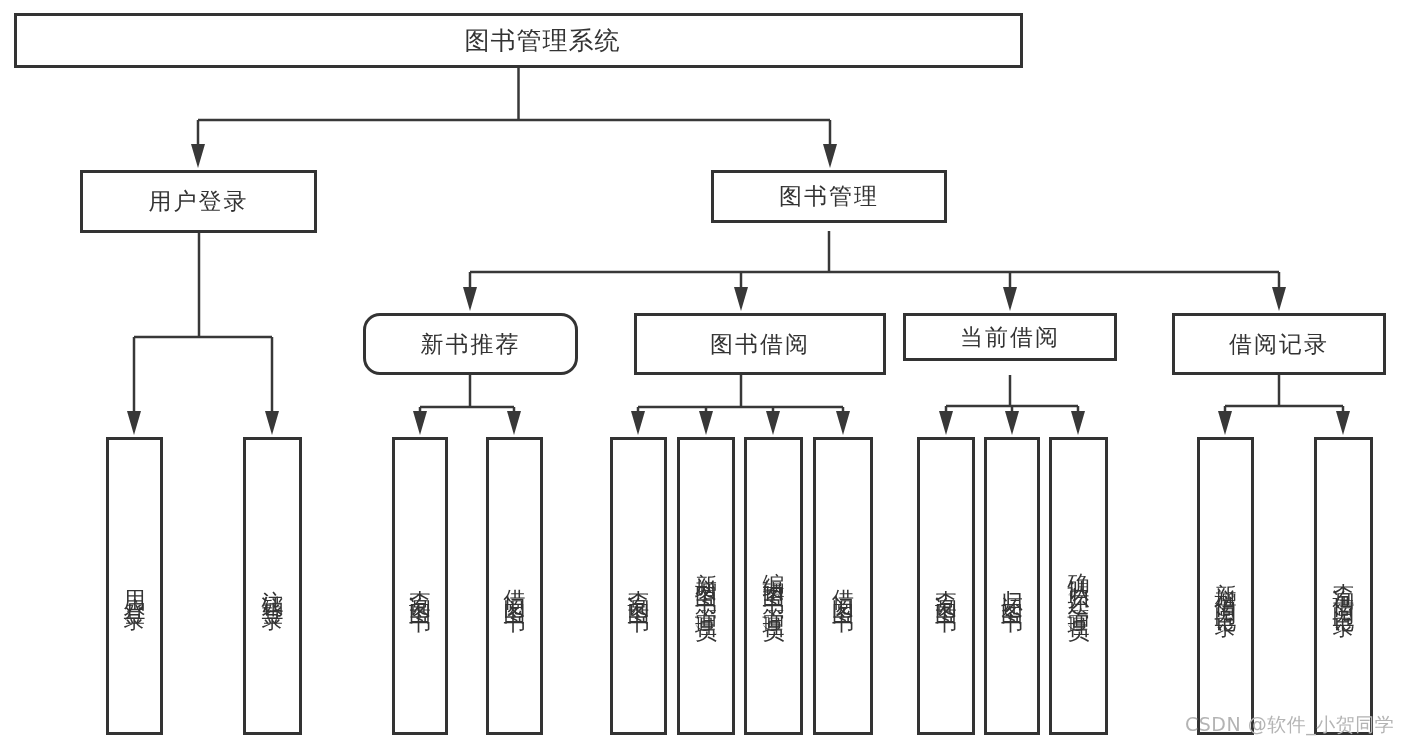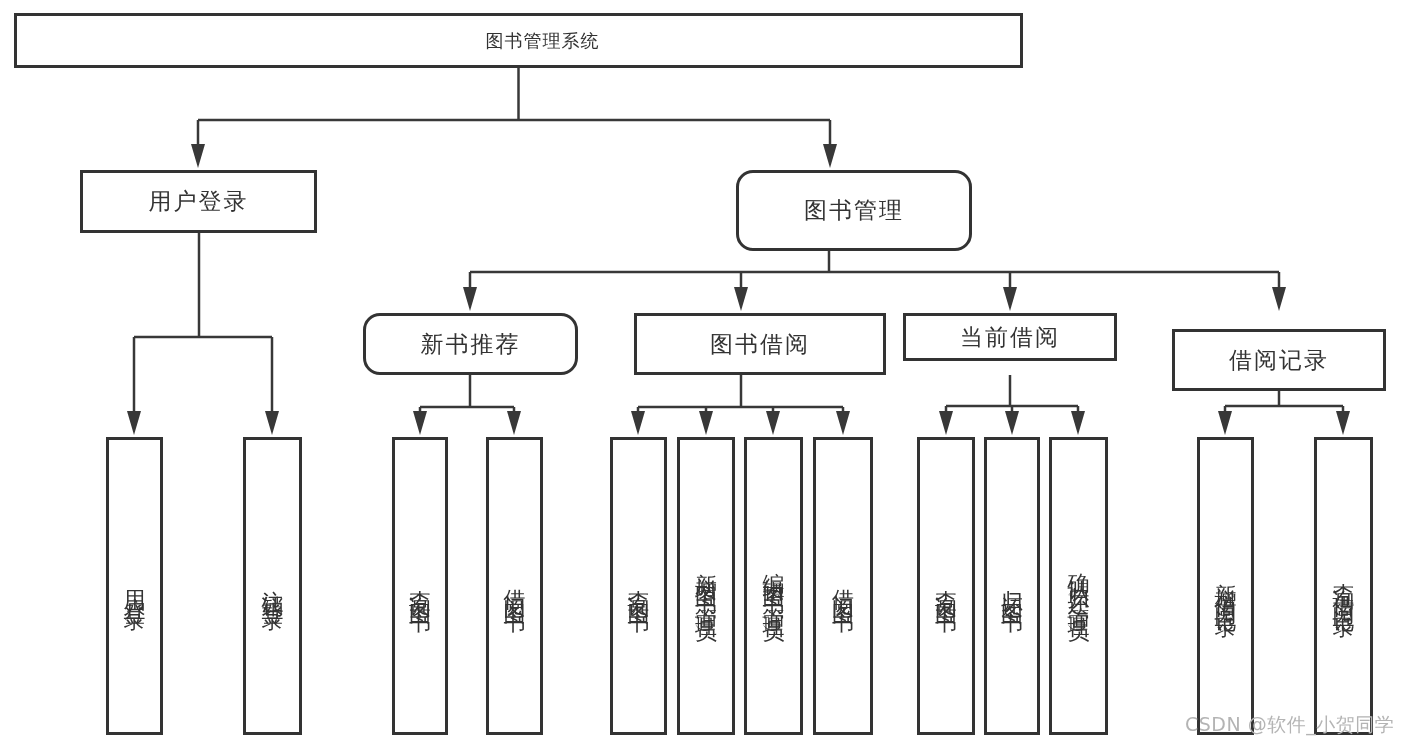--- a/index.html
+++ b/index.html
@@ -8,21 +8,21 @@
     font-family:"DejaVu Sans","Liberation Sans",sans-serif;overflow:hidden;
   }
   .connectors{position:absolute;left:0;top:0;width:1405px;height:747px;}
   .connectors path{stroke:#383838;stroke-width:2.5;fill:none;}
   .connectors polygon{fill:#383838;stroke:none;}
   .node{
     position:absolute;background:#ffffff;border:3px solid #333333;box-sizing:border-box;
     display:flex;align-items:center;justify-content:center;color:#333333;
   }
   .h-node{font-size:23px;letter-spacing:2px;white-space:nowrap;}
-  .title-node{font-size:18px;letter-spacing:1px;padding-left:48px;}
+  .title-node{font-size:25px;letter-spacing:1px;padding-left:48px;}
   .v-node span{
     writing-mode:vertical-rl;text-orientation:mixed;
     font-size:22px;letter-spacing:7px;line-height:1;
   }
   .watermark{
     position:absolute;left:1185px;top:712px;color:#b4b4b4;font-size:19px;
     letter-spacing:0.5px;white-space:nowrap;z-index:5;
   }
 </style>
 </head>
@@ -106,34 +106,34 @@
     </g>
   </svg>
 
   <div class="node h-node title-node" style="left:14px;top:13px;width:1009px;height:55px;">
     <span>图书管理系统</span>
   </div>
 
   <div class="node h-node" style="left:80px;top:170px;width:237px;height:63px;">
     <span>用户登录</span>
   </div>
-  <div class="node h-node" style="left:736px;top:170px;width:236px;height:81px;border-radius:17px;">
+  <div class="node h-node" style="left:711px;top:170px;width:236px;height:53px;">
     <span>图书管理</span>
   </div>
 
   <div class="node h-node" style="left:363px;top:313px;width:215px;height:62px;border-radius:17px;">
     <span>新书推荐</span>
   </div>
   <div class="node h-node" style="left:634px;top:313px;width:252px;height:62px;">
     <span>图书借阅</span>
   </div>
   <div class="node h-node" style="left:903px;top:313px;width:214px;height:48px;">
     <span>当前借阅</span>
   </div>
-  <div class="node h-node" style="left:1172px;top:313px;width:214px;height:62px;margin-top:16px;">
+  <div class="node h-node" style="left:1172px;top:313px;width:214px;height:62px;">
     <span>借阅记录</span>
   </div>
 
   <div class="node v-node" style="left:106px;top:437px;width:57px;height:298px;">
     <span>用户登录</span>
   </div>
   <div class="node v-node" style="left:243px;top:437px;width:59px;height:298px;">
     <span>注销登录</span>
   </div>
 

